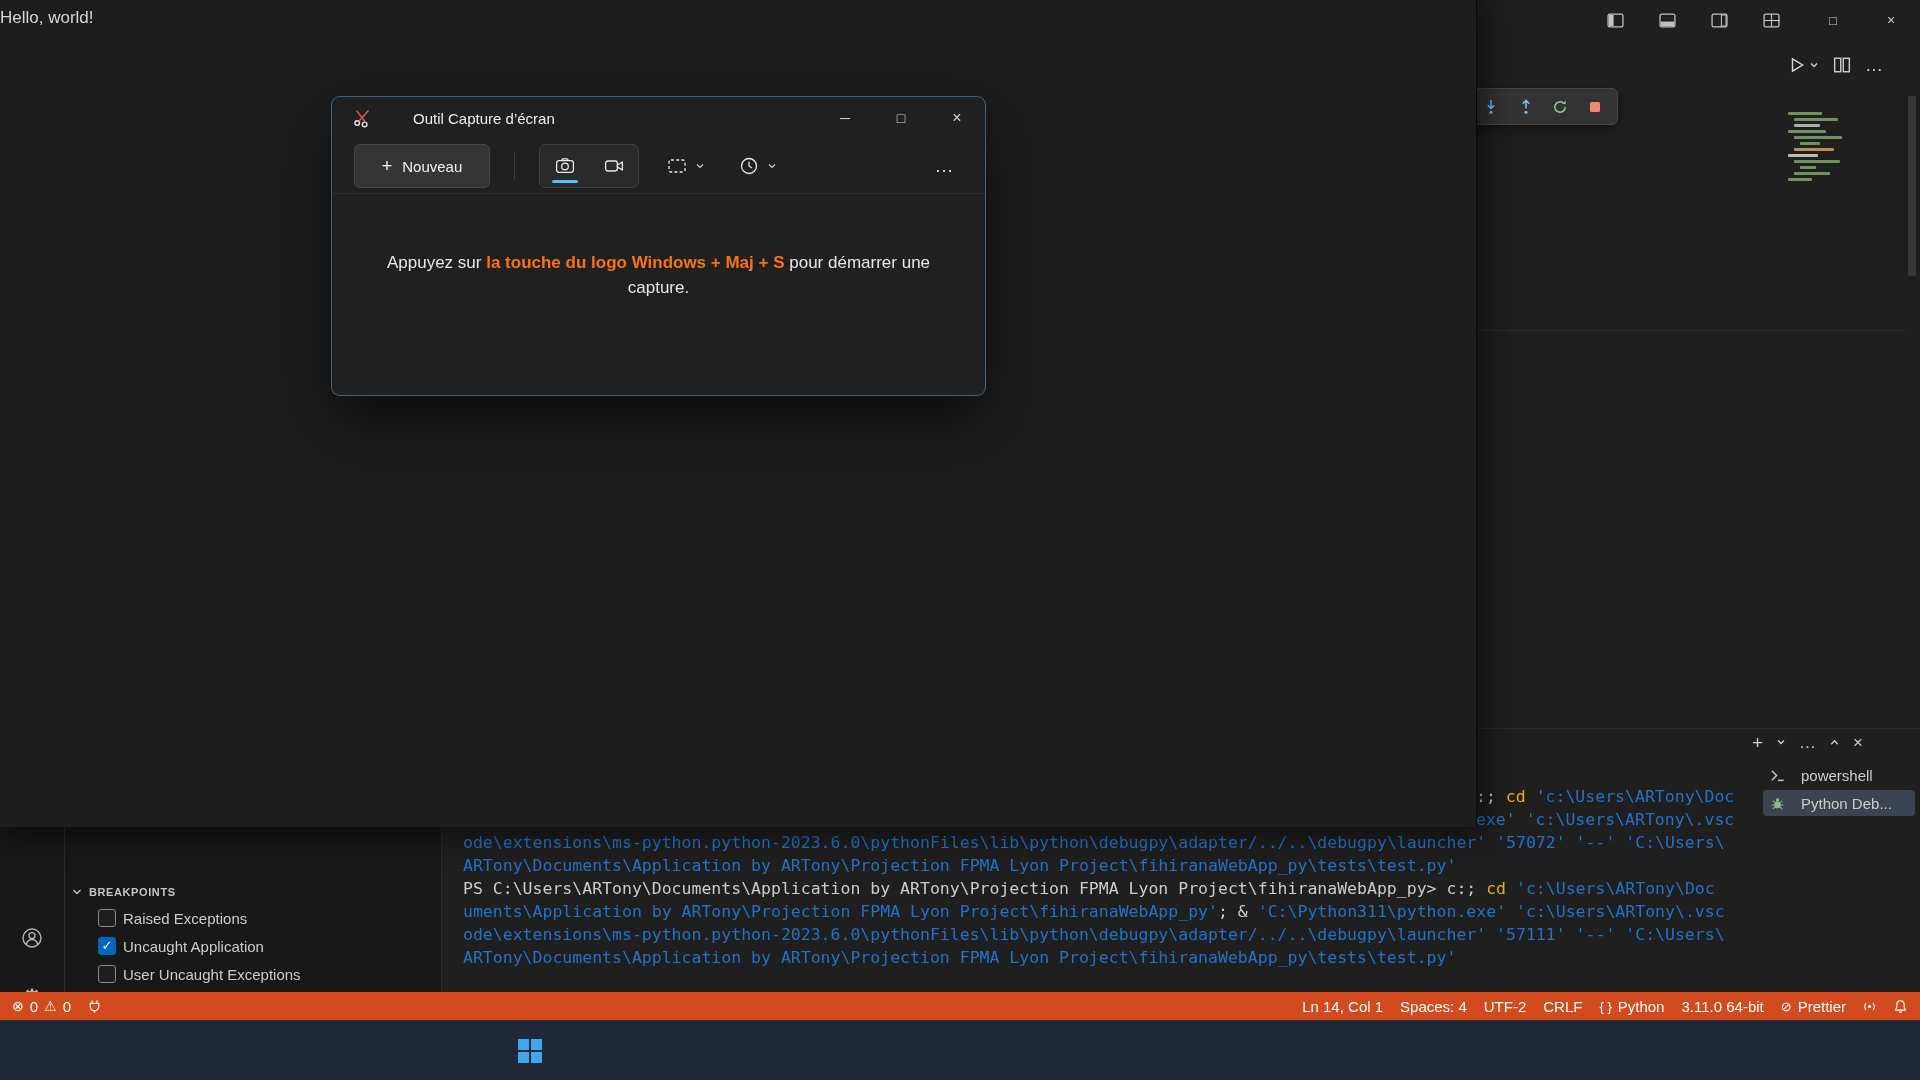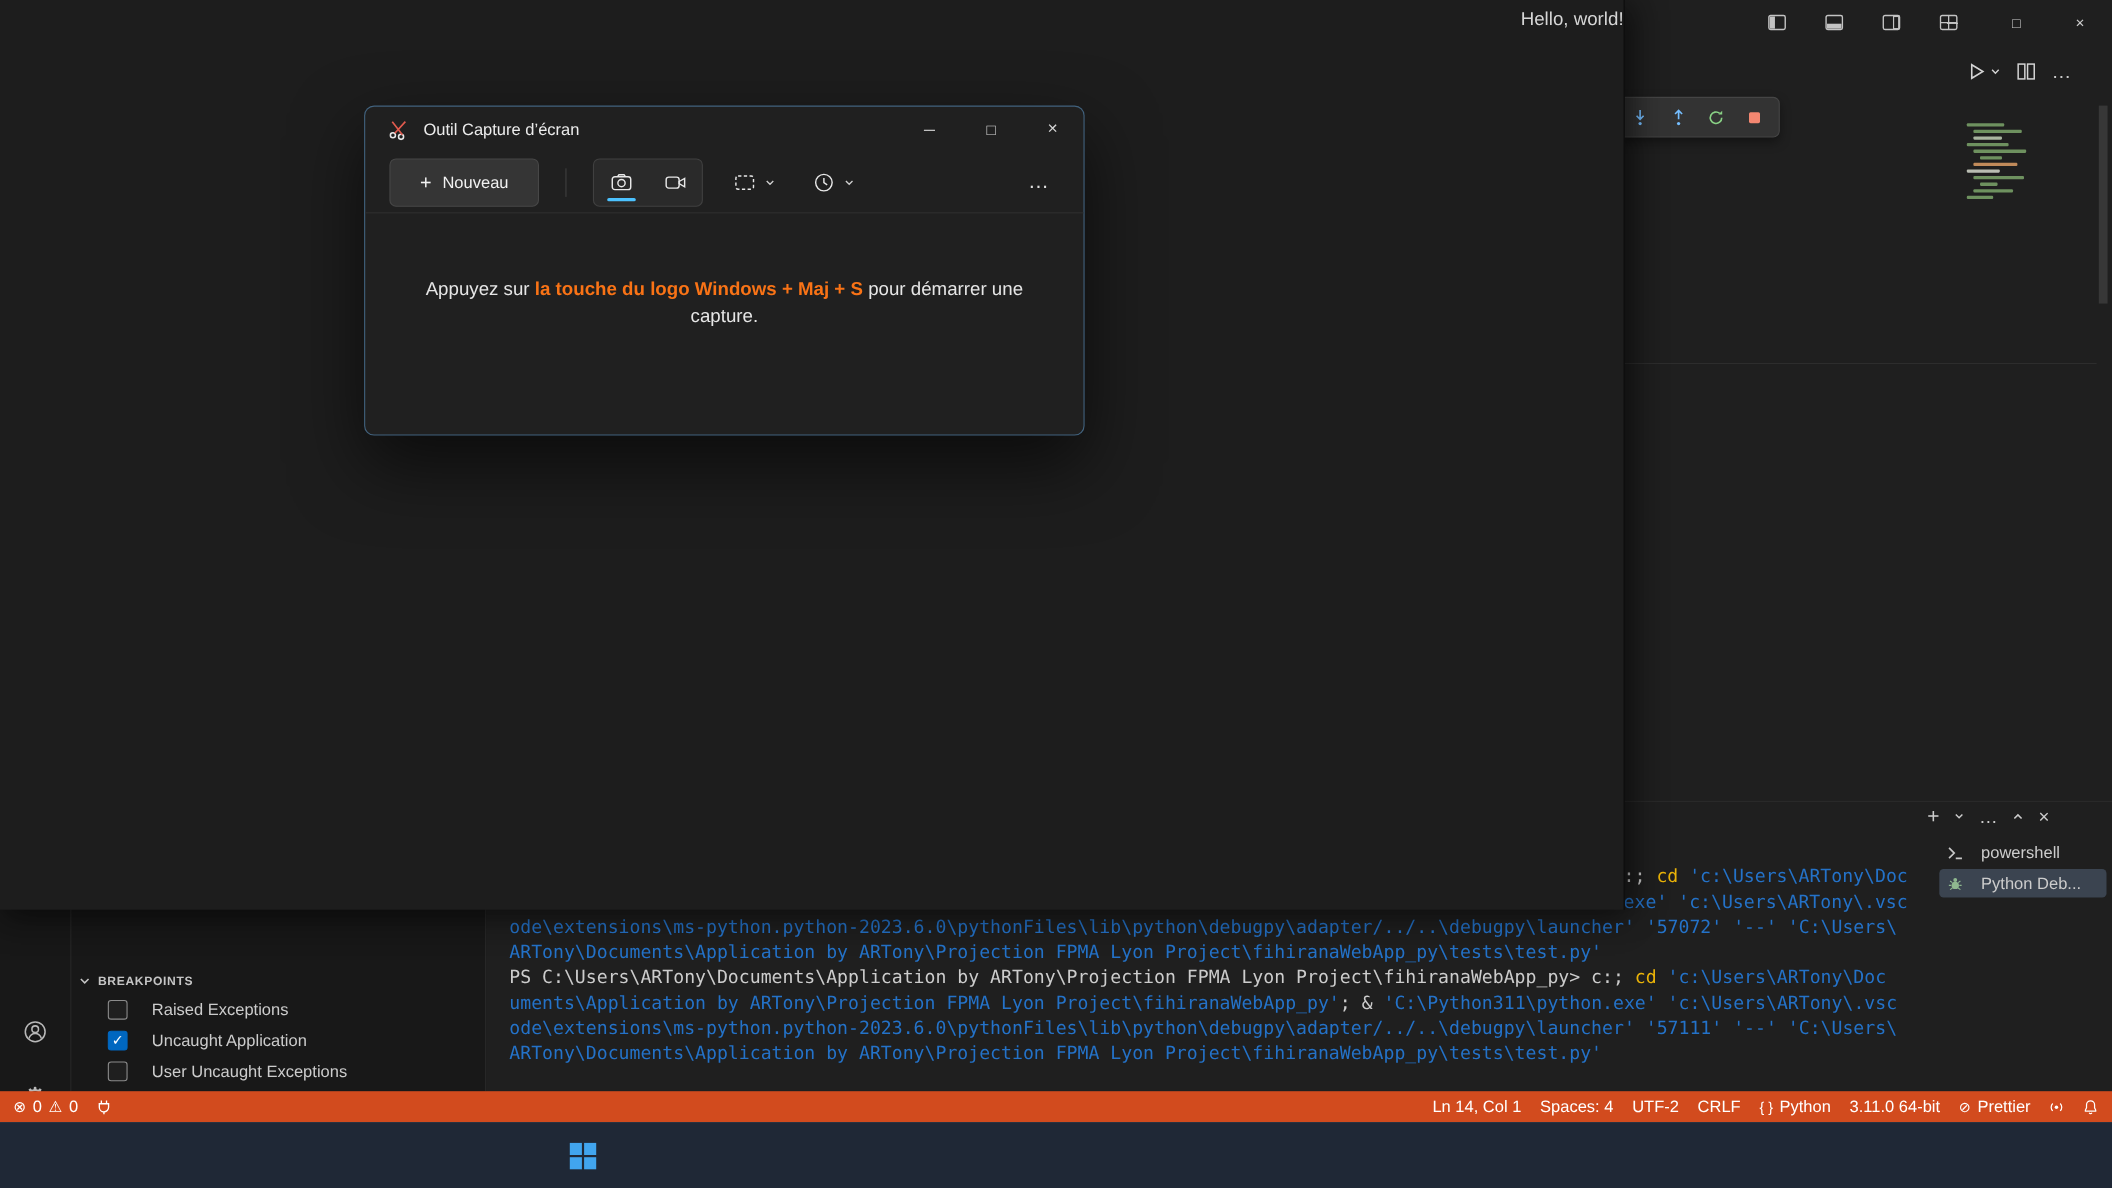--- a/index.html
+++ b/index.html
@@ -51,43 +51,43 @@
   
   .activitybar{position:absolute;left:0;top:40px;width:64px;height:952px;background:#181818;border-right:1px solid #2a2a2a;}
   .ab-icon{position:absolute;left:0;width:64px;display:flex;justify-content:center;color:#b8b8b8;}
   .ab-account{top:886px;}
   .ab-gear{top:946px;font-size:24px;line-height:1;}
   .sidebar{position:absolute;left:65px;top:40px;width:376px;height:952px;background:#181818;border-right:1px solid #2a2a2a;}
 
   .breakpoints{position:absolute;left:64px;top:880px;width:377px;}
   .bp-header{display:flex;align-items:center;gap:7px;padding-left:8px;height:24px;
     font-size:11px;font-weight:bold;letter-spacing:.6px;color:#c5c5c5;}
-  .bp-row{display:flex;align-items:center;height:28px;padding-left:34px;gap:22px;}
+  .bp-row{display:flex;align-items:center;height:28px;padding-left:34px;gap:7px;}
   .bp-box{width:18px;height:18px;box-sizing:border-box;border:1px solid #8b8b8b;border-radius:3px;background:#1f1f1f;
     color:#fff;font-size:13px;line-height:16px;text-align:center;flex:0 0 auto;}
   .bp-box.on{background:#0067c0;border-color:#0067c0;}
   .bp-label{font-size:15px;color:#cccccc;}
 
   
   .statusbar{position:absolute;left:0;top:992px;width:1920px;height:28px;background:#d24b1e;color:#ffffff;
     display:flex;align-items:center;justify-content:space-between;padding:0 12px;box-sizing:border-box;font-size:15px;}
   .sb-left,.sb-right{display:flex;align-items:center;gap:16px;}
   .sb-glyphchar{font-size:14px;}
   .sb-item{display:flex;align-items:center;gap:6px;white-space:nowrap;}
   .sb-glyph{font-size:13px;}
 
   
   .hello-window{position:absolute;left:0;top:0;width:1476px;height:827px;background:#1d1d1d;
     border-right:1px solid #0a0a0a;box-shadow:10px 0 26px rgba(0,0,0,.35),0 10px 26px rgba(0,0,0,.35);}
-  .hello-title{padding-top:8px;text-align:right;font-size:17px;color:#d6d6d6;}
+  .hello-title{padding-top:8px;text-align:left;font-size:17px;color:#d6d6d6;}
 
   
   .snip{position:absolute;left:331px;top:96px;width:655px;height:300px;background:#202020;border-radius:9px;
     border:1px solid rgba(95,155,205,.55);box-shadow:0 26px 64px rgba(0,0,0,.6);box-sizing:border-box;}
-  .snip-titlebar{height:42px;display:flex;align-items:center;padding-left:20px;position:relative;}
+  .snip-titlebar{height:42px;display:flex;align-items:center;padding-left:20px;position:relative;gap:28px;}
   .snip-title{margin-left:13px;font-size:15px;color:#ececec;}
   .snip-controls{position:absolute;right:0;top:0;height:42px;display:flex;}
   .snipbtn{width:56px;height:42px;display:flex;align-items:center;justify-content:center;color:#d6d6d6;font-size:14px;}
   .snipbtn.close{border-top-right-radius:9px;font-size:16px;}
   .snip-toolbar{height:54px;display:flex;align-items:center;padding:0 22px;border-bottom:1px solid #2f2f2f;}
   .snip-new{width:134px;height:42px;border-radius:6px;background:#353535;border:1px solid #474747;
     display:flex;align-items:center;justify-content:center;gap:10px;color:#f2f2f2;font-size:15px;}
   .snip-new .plus{font-size:18px;line-height:1;}
   .snip-sep{width:1px;height:26px;background:#3f3f3f;margin:0 24px;}
   .snip-seg{width:98px;height:42px;background:#2a2a2a;border:1px solid #404040;border-radius:6px;display:flex;}

